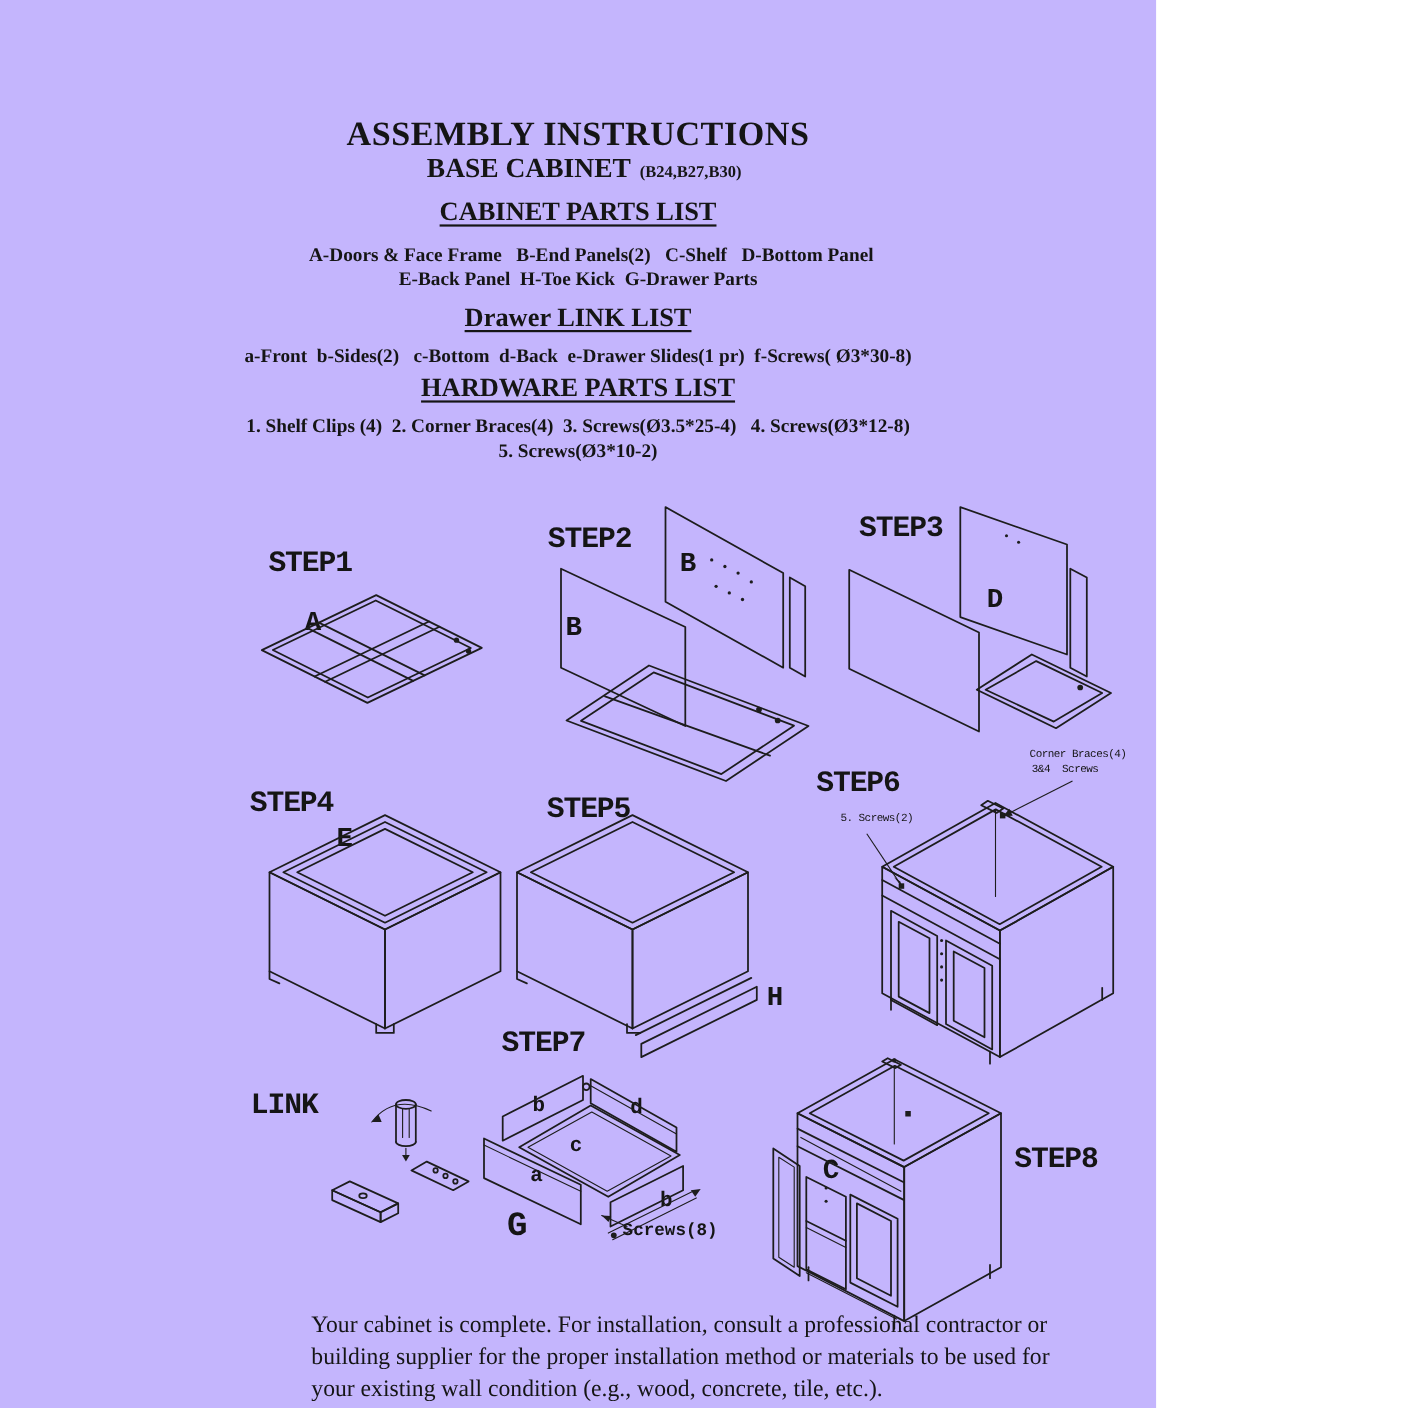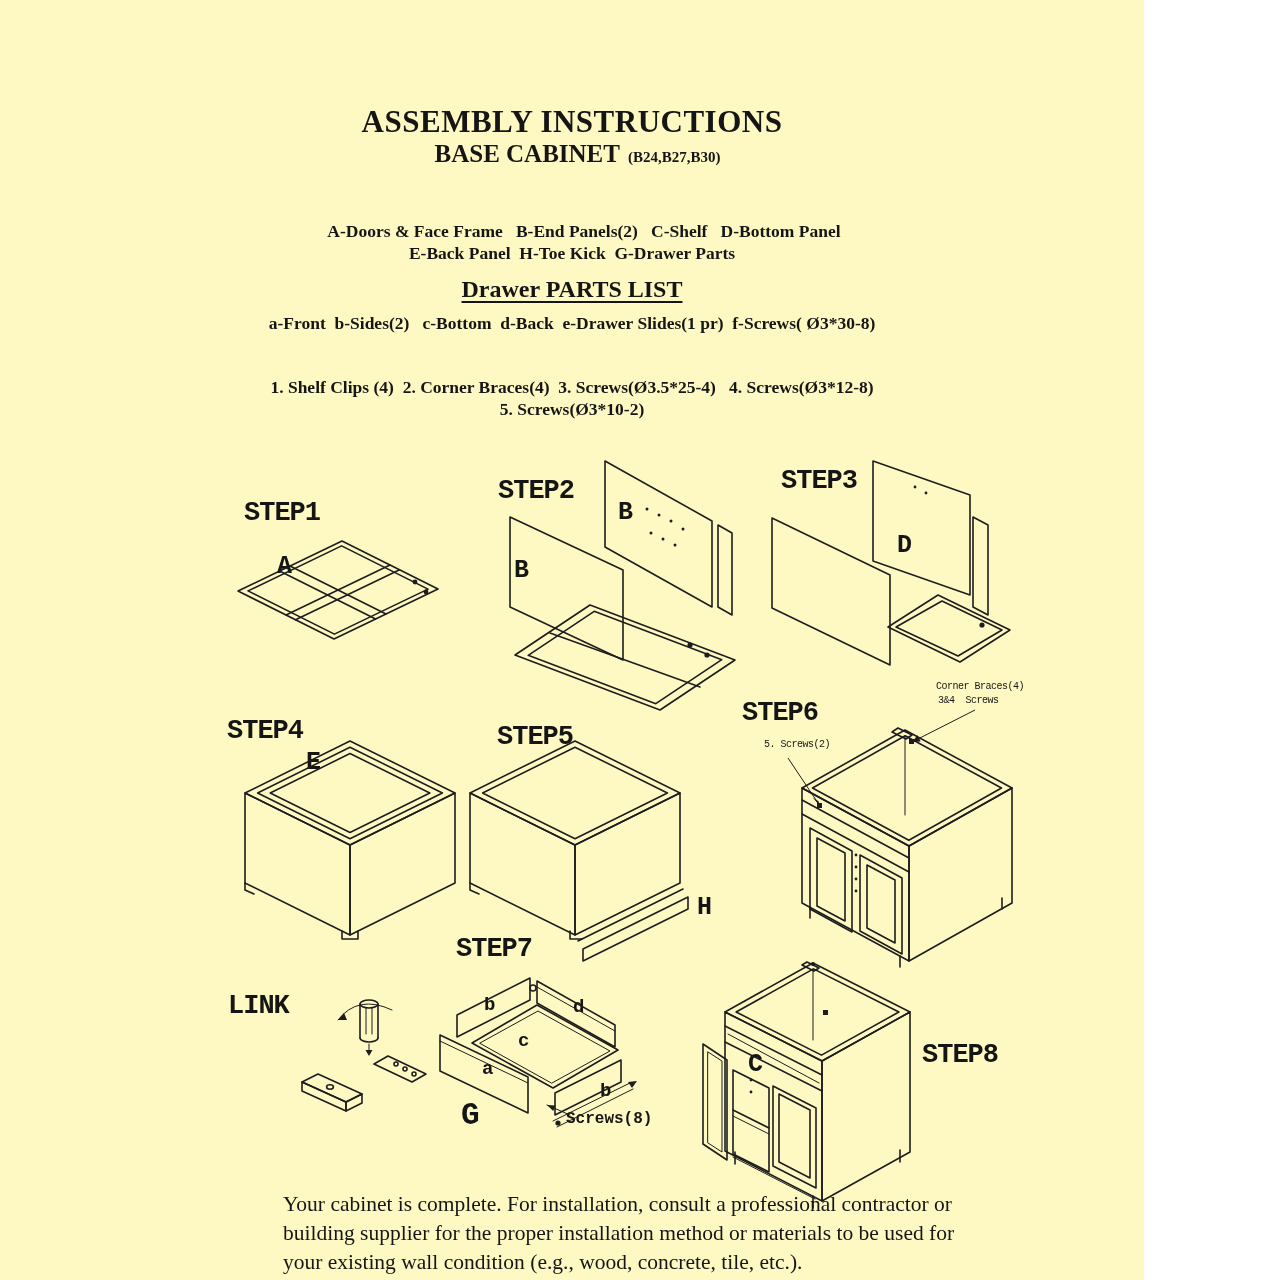--- a/index.html
+++ b/index.html
@@ -1,16 +1,16 @@
 <!DOCTYPE html>
 <html><head>
 <meta charset="utf-8">
 <style>
   html,body{margin:0;padding:0;background:#ffffff;}
-  .page{position:relative;width:1144px;height:1280px;background:#fef9c3;overflow:hidden;
+  .page{position:relative;width:1051px;height:1280px;background:#c4b5fd;overflow:hidden;
         font-family:"Liberation Serif", serif;color:#151515;}
   .abs{position:absolute;}
   .center{left:0;right:0;text-align:center;}
   .pre{white-space:pre;}
   .title{font-size:31px;font-weight:bold;letter-spacing:0.5px;}
   .subtitle-row{display:flex;justify-content:center;align-items:baseline;gap:8px;}
   .subtitle{font-size:25px;font-weight:bold;}
   .models{font-size:15px;font-weight:bold;}
   .heading{font-size:24px;font-weight:bold;text-decoration:underline;
            text-decoration-thickness:2px;text-underline-offset:4px;}
@@ -30,26 +30,28 @@
 <body>
 
 <div class="page">
 
   <div class="abs center title" style="top:104px;">ASSEMBLY INSTRUCTIONS</div>
   <div class="abs subtitle-row" style="top:140px;left:11px;right:0;">
     <span class="subtitle">BASE CABINET</span>
     <span class="models">(B24,B27,B30)</span>
   </div>
 
+  <div class="abs center heading" style="top:180px;">CABINET PARTS LIST</div>
   <div class="abs center list-line pre" style="top:221px;padding-left:24px;">A-Doors &amp; Face Frame   B-End Panels(2)   C-Shelf   D-Bottom Panel</div>
   <div class="abs center list-line pre" style="top:243px;">E-Back Panel  H-Toe Kick  G-Drawer Parts</div>
 
-  <div class="abs center heading" style="top:276px;">Drawer PARTS LIST</div>
+  <div class="abs center heading" style="top:276px;">Drawer LINK LIST</div>
   <div class="abs center list-line pre" style="top:313px;">a-Front  b-Sides(2)   c-Bottom  d-Back  e-Drawer Slides(1 pr)  f-Screws( Ø3*30-8)</div>
 
+  <div class="abs center heading" style="top:340px;">HARDWARE PARTS LIST</div>
   <div class="abs center list-line pre" style="top:377px;">1. Shelf Clips (4)  2. Corner Braces(4)  3. Screws(Ø3.5*25-4)   4. Screws(Ø3*12-8)</div>
   <div class="abs center list-line pre" style="top:399px;">5. Screws(Ø3*10-2)</div>
 
   <span class="abs steplabel" style="left:244px;top:498px;">STEP1</span>
   <span class="abs steplabel" style="left:498px;top:476px;">STEP2</span>
   <span class="abs steplabel" style="left:763px;top:466px;margin-left:18px;">STEP3</span>
   <span class="abs steplabel" style="left:227px;top:716px;">STEP4</span>
   <span class="abs steplabel" style="left:497px;top:722px;">STEP5</span>
   <span class="abs steplabel" style="left:742px;top:698px;">STEP6</span>
   <span class="abs steplabel" style="left:456px;top:934px;">STEP7</span>

